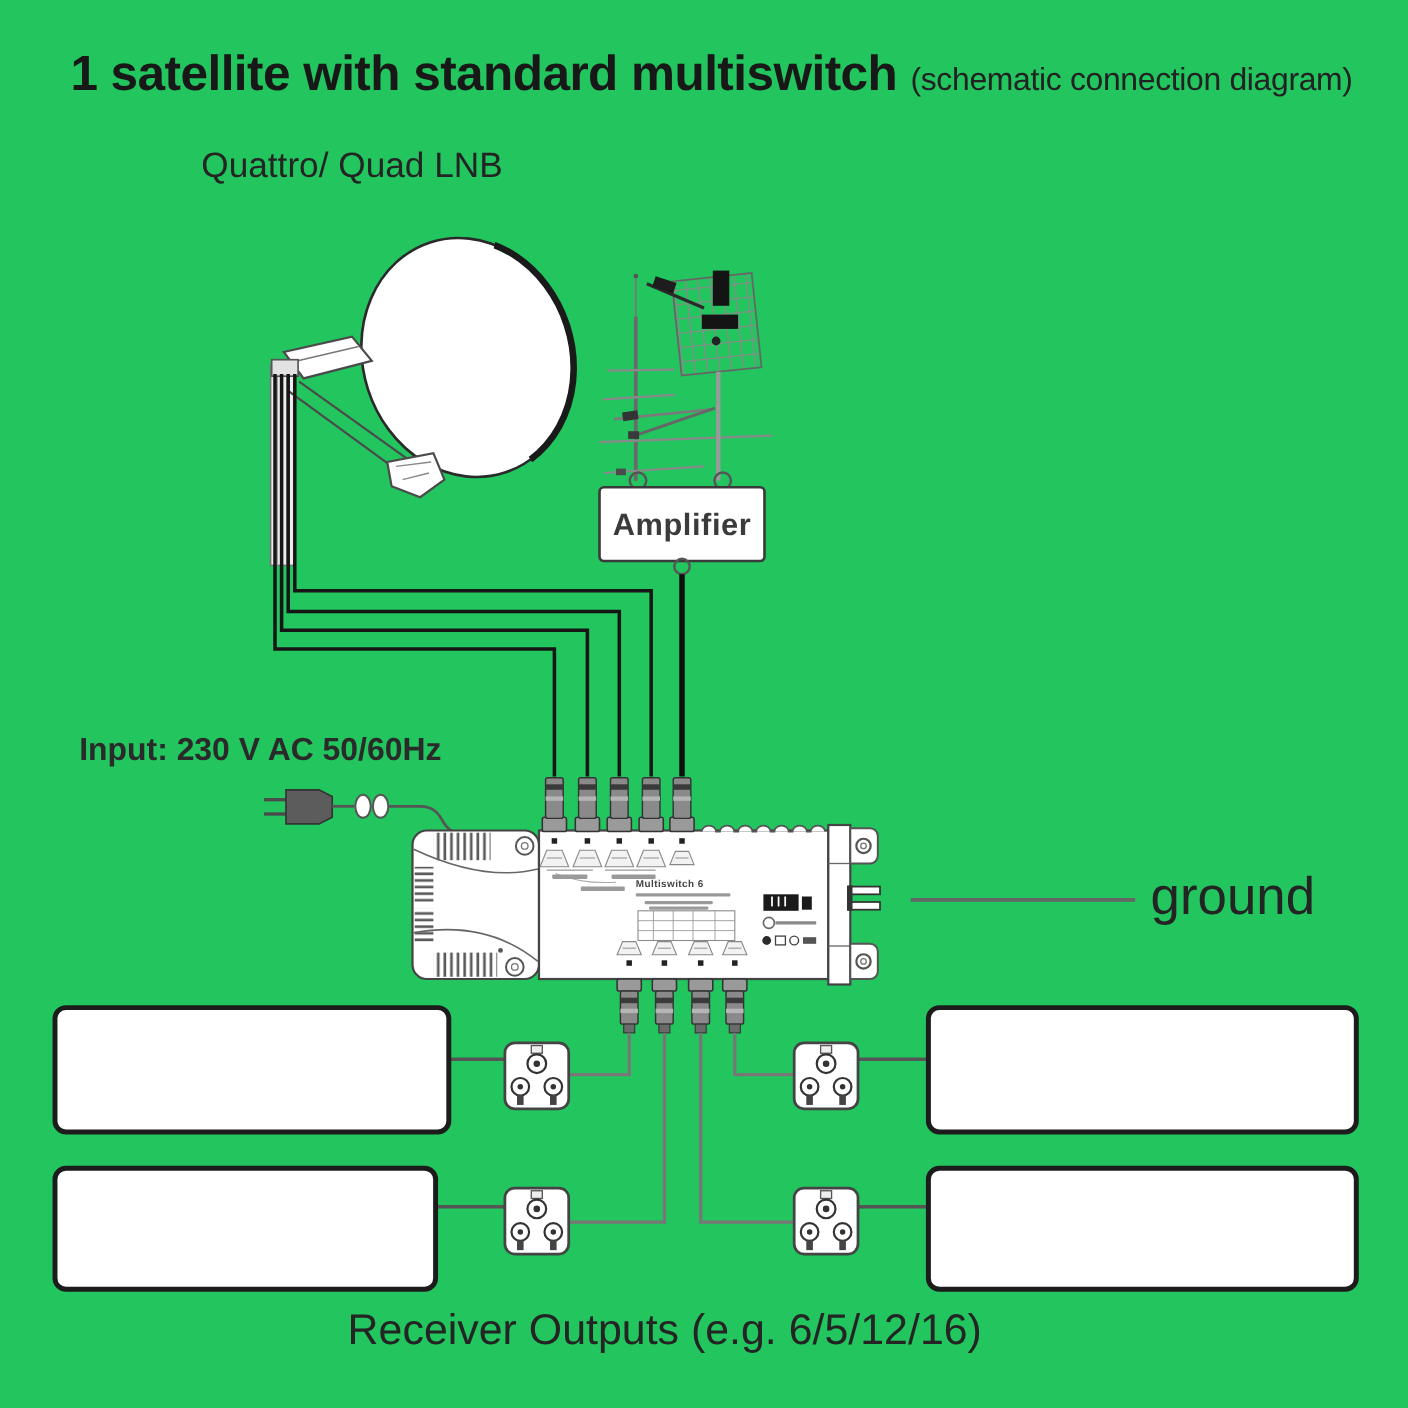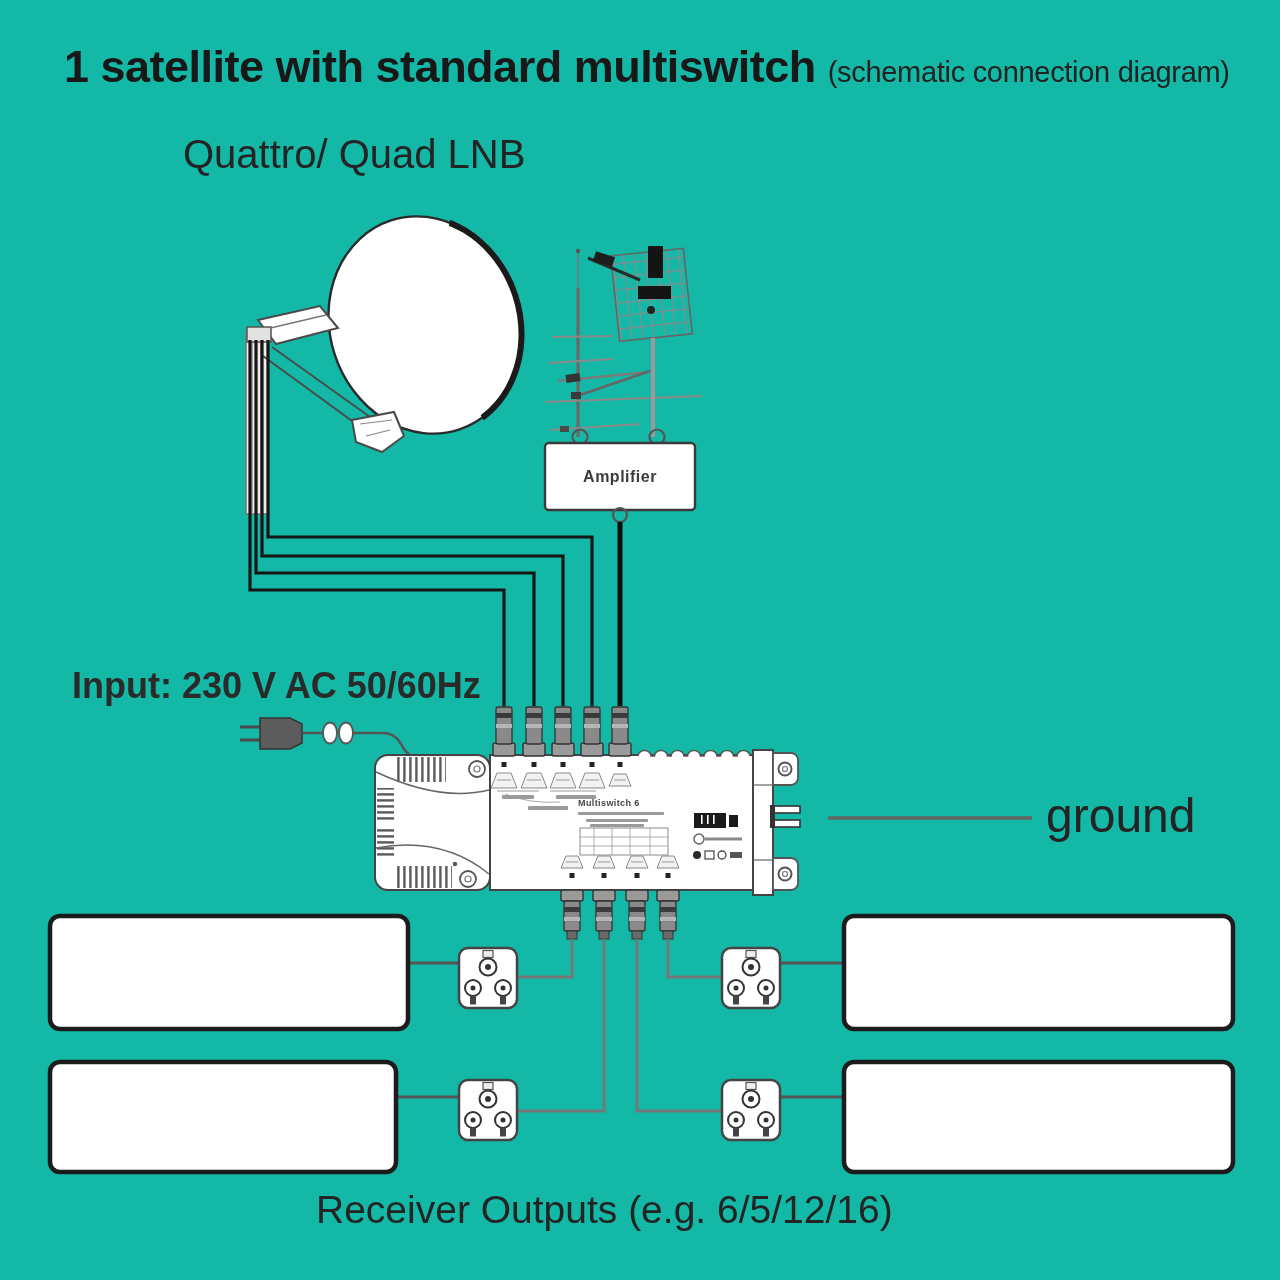--- a/index.html
+++ b/index.html
@@ -1,28 +1,28 @@
 <!DOCTYPE html>
 <html><head>
 <meta charset="utf-8">
 <style>
   html,body{margin:0;padding:0;}
   body{font-family:"Liberation Sans", sans-serif; background:#ffffff;}
-  .canvas{position:relative;width:1280px;height:1280px;background:#14b8a6;overflow:hidden;}
+  .canvas{position:relative;width:1280px;height:1280px;background:#22c55e;overflow:hidden;}
   .canvas svg{position:absolute;left:0;top:0;}
   .lbl{position:absolute;color:#1f1f1f;line-height:1;white-space:nowrap;}
   .title-wrap{left:64px;top:44px;font-size:45px;font-weight:600;letter-spacing:-0.5px;color:#181818;}
   .title-note{font-size:29px;font-weight:400;margin-left:12px;letter-spacing:-0.3px;color:#222;}
-  .lnb-lbl{left:183px;top:134px;font-size:40px;color:#242424;}
+  .lnb-lbl{left:183px;top:134px;font-size:32px;color:#242424;}
   .terr-lbl{left:597px;top:106px;font-size:34px;line-height:1.47;color:#242424;white-space:pre-line;}
-  .input-lbl{left:72px;top:668px;font-size:36px;font-weight:600;color:#2a2a2a;}
+  .input-lbl{left:72px;top:668px;font-size:29px;font-weight:600;color:#2a2a2a;}
   .ground-lbl{left:1046px;top:792px;font-size:48px;color:#242424;}
   .recv-lbl{left:316px;top:1190px;font-size:39px;color:#242424;}
   .amp-lbl{left:545px;top:443px;width:150px;height:67px;display:flex;align-items:center;justify-content:center;
-           font-size:16px;font-weight:600;color:#3b3b3b;filter:blur(0.3px);letter-spacing:0.5px;}
+           font-size:28px;font-weight:600;color:#3b3b3b;filter:blur(0.3px);letter-spacing:0.5px;}
   .msw-lbl{left:578px;top:799px;font-size:9px;font-weight:700;color:#454545;filter:blur(0.45px);letter-spacing:0.4px;}
   .smudge{position:absolute;background:#9a9a9a;filter:blur(0.6px);border-radius:1px;}
 </style>
 </head>
 <body>
 
 <div class="canvas">
 
 <svg width="1280" height="1280" viewBox="0 0 1280 1280">
   <defs>

